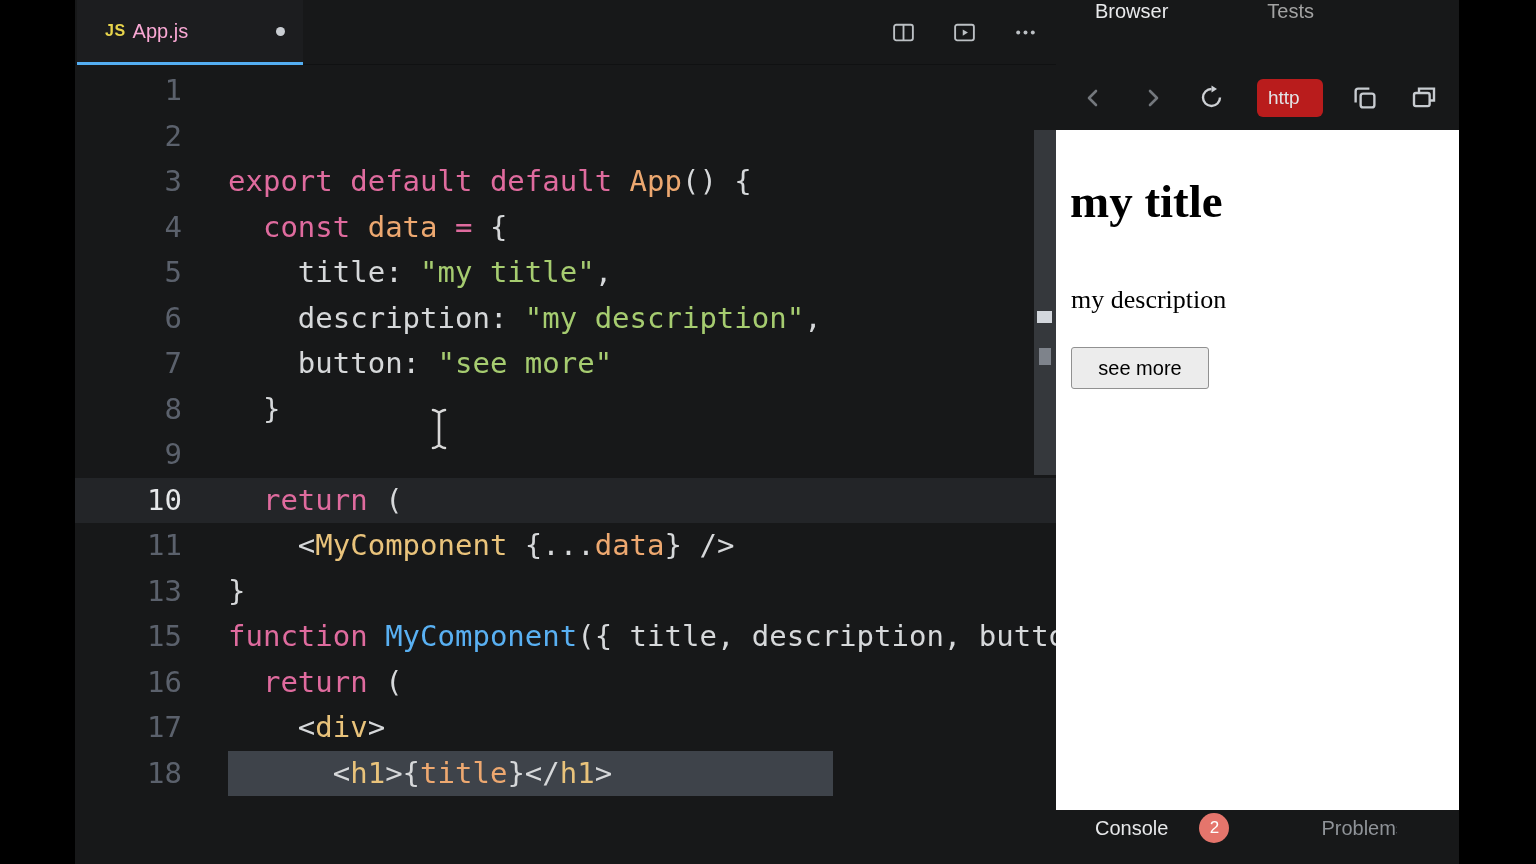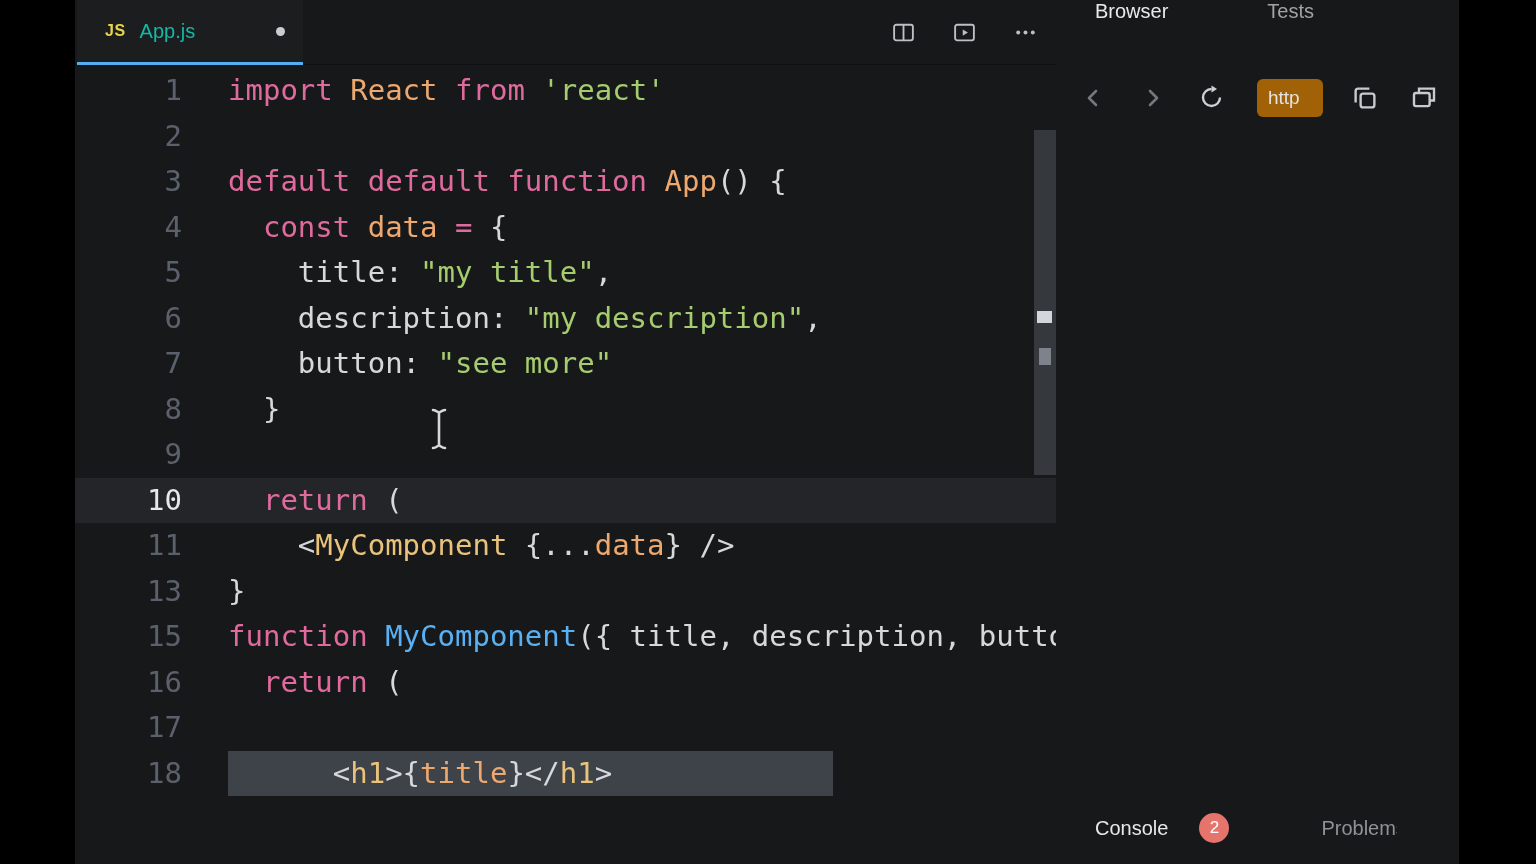--- a/index.html
+++ b/index.html
@@ -7,21 +7,21 @@
   .stage { position:relative; width:1536px; height:864px; background:#000; overflow:hidden;
            font-family:"Liberation Sans", sans-serif; }
 
   
   .editor { position:absolute; left:75px; top:0; width:984px; height:864px;
             background:var(--editor_bg); overflow:hidden; }
   .tabbar { position:absolute; top:0; left:0; width:100%; height:65px; border-bottom:1px solid #101112; }
   .tab { position:absolute; left:2px; top:0; width:226px; height:65px; display:flex; align-items:center;
          padding-left:28px; background:#1c1d1f; border-bottom:3px solid var(--accent); }
   .js-badge { color:#e7d44c; font-weight:bold; font-size:16px; letter-spacing:.5px; }
-  .tab-title { color:#14b8a6; font-size:20px; margin-left:14px; }
+  .tab-title { color:#f9a8d4; font-size:20px; margin-left:7px; }
   .dot { width:9px; height:9px; border-radius:50%; background:#c9cdd2; margin-left:auto; margin-right:18px; }
   .tab-actions { position:absolute; right:21px; top:0; height:65px; display:flex; align-items:center; gap:36px; }
   .tbicon { display:flex; cursor:pointer; }
 
   .code { position:absolute; top:65px; left:0; width:100%; height:799px; overflow:hidden;
           font-family:"DejaVu Sans Mono", monospace; font-size:29px; padding-top:3px; color:var(--plain); }
   .line { display:flex; height:45.5px; line-height:45.5px; white-space:pre; }
   .line.current { background:var(--current_line); }
   .gutter { flex:none; width:107px; text-align:right; color:var(--lineno); }
   .line.current .gutter { color:var(--lineno_active);padding-left:30px; }
@@ -40,21 +40,21 @@
   .rpanel { position:absolute; left:1056px; top:0; width:403px; height:864px; background:var(--panel_bg); }
   .rp-tabs { display:flex; height:65px; padding-left:39px; }
   .rp-tab { font-size:20px; color:#a3a3a3; cursor:pointer; }
   .rp-tab.active { color:#e9eaec; }
   .rp-tab + .rp-tab { margin-left:99px; }
 
   .rp-nav { display:flex; align-items:center; height:65px; padding-left:24px; }
   .nav-icon { display:flex; cursor:pointer; }
   .nav-icon.fwd { margin-left:34px; }
   .nav-icon.refresh { margin-left:32px; }
-  .url-box { margin-left:32px; width:66px; height:38px; background:#a16207; border-radius:6px;
+  .url-box { margin-left:32px; width:66px; height:38px; background:#b91c1c; border-radius:6px;
              color:#e2e4e6; font-size:19px; line-height:38px; padding-left:11px; overflow:hidden; white-space:nowrap; }
   .nav-iconbtn { margin-left:23px; width:38px; height:38px; display:flex; align-items:center; justify-content:center; cursor:pointer; }
   .nav-iconbtn + .nav-iconbtn { margin-left:21px; }
 
   .rp-content { position:absolute; top:130px; left:0; width:403px; height:680px; background:#fff; }
   .pv-title { position:absolute; left:14px; top:44px; margin:0; color:#000;
               font-family:"Liberation Serif","DejaVu Serif",serif; font-weight:700; font-size:47px; }
   .pv-desc  { position:absolute; left:15px; top:155px; margin:0; color:#000;
               font-family:"Liberation Serif","DejaVu Serif",serif; font-size:26px; }
   .pv-btn   { position:absolute; left:15px; top:217px; width:138px; height:42px; background:#ececec;
@@ -99,35 +99,35 @@
             <circle cx="5" cy="12" r="1.9"></circle>
               <circle cx="12" cy="12" r="1.9"></circle>
               <circle cx="19" cy="12" r="1.9"></circle>
           </svg>
         </span>
       </div>
     </div>
 
     <div class="code">
       <div id="lines">
-          <div class="line"><span class="gutter">1</span><span class="code-text"><span class="tk-kw">import</span><span> </span><span class="tk-entity">React</span><span> </span><span class="tk-kw">from</span><span> </span><span class="tk-string">'react'</span></span></div>
+          <div class="line"><span class="gutter">1</span></div>
           <div class="line"><span class="gutter">2</span><span class="code-text"></span></div>
-          <div class="line"><span class="gutter">3</span><span class="code-text"><span class="tk-kw">default default function</span><span> </span><span class="tk-entity">App</span><span>() {</span></span></div>
+          <div class="line"><span class="gutter">3</span><span class="code-text"><span class="tk-kw">export default default</span><span> </span><span class="tk-entity">App</span><span>() {</span></span></div>
           <div class="line"><span class="gutter">4</span><span class="code-text"><span>  </span><span class="tk-kw">const</span><span> </span><span class="tk-entity">data</span><span> </span><span class="tk-kw">=</span><span> {</span></span></div>
           <div class="line"><span class="gutter">5</span><span class="code-text"><span>    title: </span><span class="tk-string">"my title"</span><span>,</span></span></div>
           <div class="line"><span class="gutter">6</span><span class="code-text"><span>    description: </span><span class="tk-string">"my description"</span><span>,</span></span></div>
           <div class="line"><span class="gutter">7</span><span class="code-text"><span>    button: </span><span class="tk-string">"see more"</span></span></div>
           <div class="line"><span class="gutter">8</span><span class="code-text"><span>  }</span></span></div>
           <div class="line"><span class="gutter">9</span><span class="code-text"></span></div>
           <div class="line current"><span class="gutter">10</span><span class="code-text"><span>  </span><span class="tk-kw">return</span><span> (</span></span></div>
           <div class="line"><span class="gutter">11</span><span class="code-text"><span>    &lt;</span><span class="tk-tag">MyComponent</span><span> {...</span><span class="tk-entity">data</span><span>} /&gt;</span></span></div>
           <div class="line"><span class="gutter">13</span><span class="code-text"><span>}</span></span></div>
           <div class="line"><span class="gutter">15</span><span class="code-text"><span class="tk-kw">function</span><span> </span><span class="tk-func">MyComponent</span><span>({ title, description, button }) {</span></span></div>
           <div class="line"><span class="gutter">16</span><span class="code-text"><span>  </span><span class="tk-kw">return</span><span> (</span></span></div>
-          <div class="line"><span class="gutter">17</span></div>
+          <div class="line"><span class="gutter">17</span><span class="code-text"><span>    &lt;</span><span class="tk-tag">div</span><span>&gt;</span></span></div>
           <div class="line"><span class="gutter">18</span><span class="code-text sel"><span>      &lt;</span><span class="tk-tag">h1</span><span>&gt;{</span><span class="tk-entity">title</span><span>}&lt;/</span><span class="tk-tag">h1</span><span>&gt;</span></span></div>
         </div>
       <div class="scrollbar">
         <div class="sb-mark m1"></div>
         <div class="sb-mark m2"></div>
       </div>
     </div>
   </div>
 
   <svg class="ibeam" width="24" height="46" viewBox="0 0 24 46">
@@ -165,20 +165,25 @@
         </svg>
       </span>
       <span class="nav-iconbtn">
         <svg width="30" height="30" viewBox="0 0 24 24" fill="none" stroke="#c7cbd0" stroke-width="1.9">
           <rect x="4" y="8" width="12.5" height="10.5" rx="1.5"></rect>
           <path d="M8 8 V4.5 H20 V14 H16.5"></path>
         </svg>
       </span>
     </div>
 
+    <div class="rp-content">
+      <h1 class="pv-title">my title</h1>
+      <p class="pv-desc">my description</p>
+      <button class="pv-btn">see more</button>
+    </div>
 
     <div class="rp-footer">
       <span class="ft-console">Console</span>
       <span class="badge">2</span>
       <span class="ft-problems">Problems</span>
     </div>
   </div>
 </div>
 
 </body></html>

